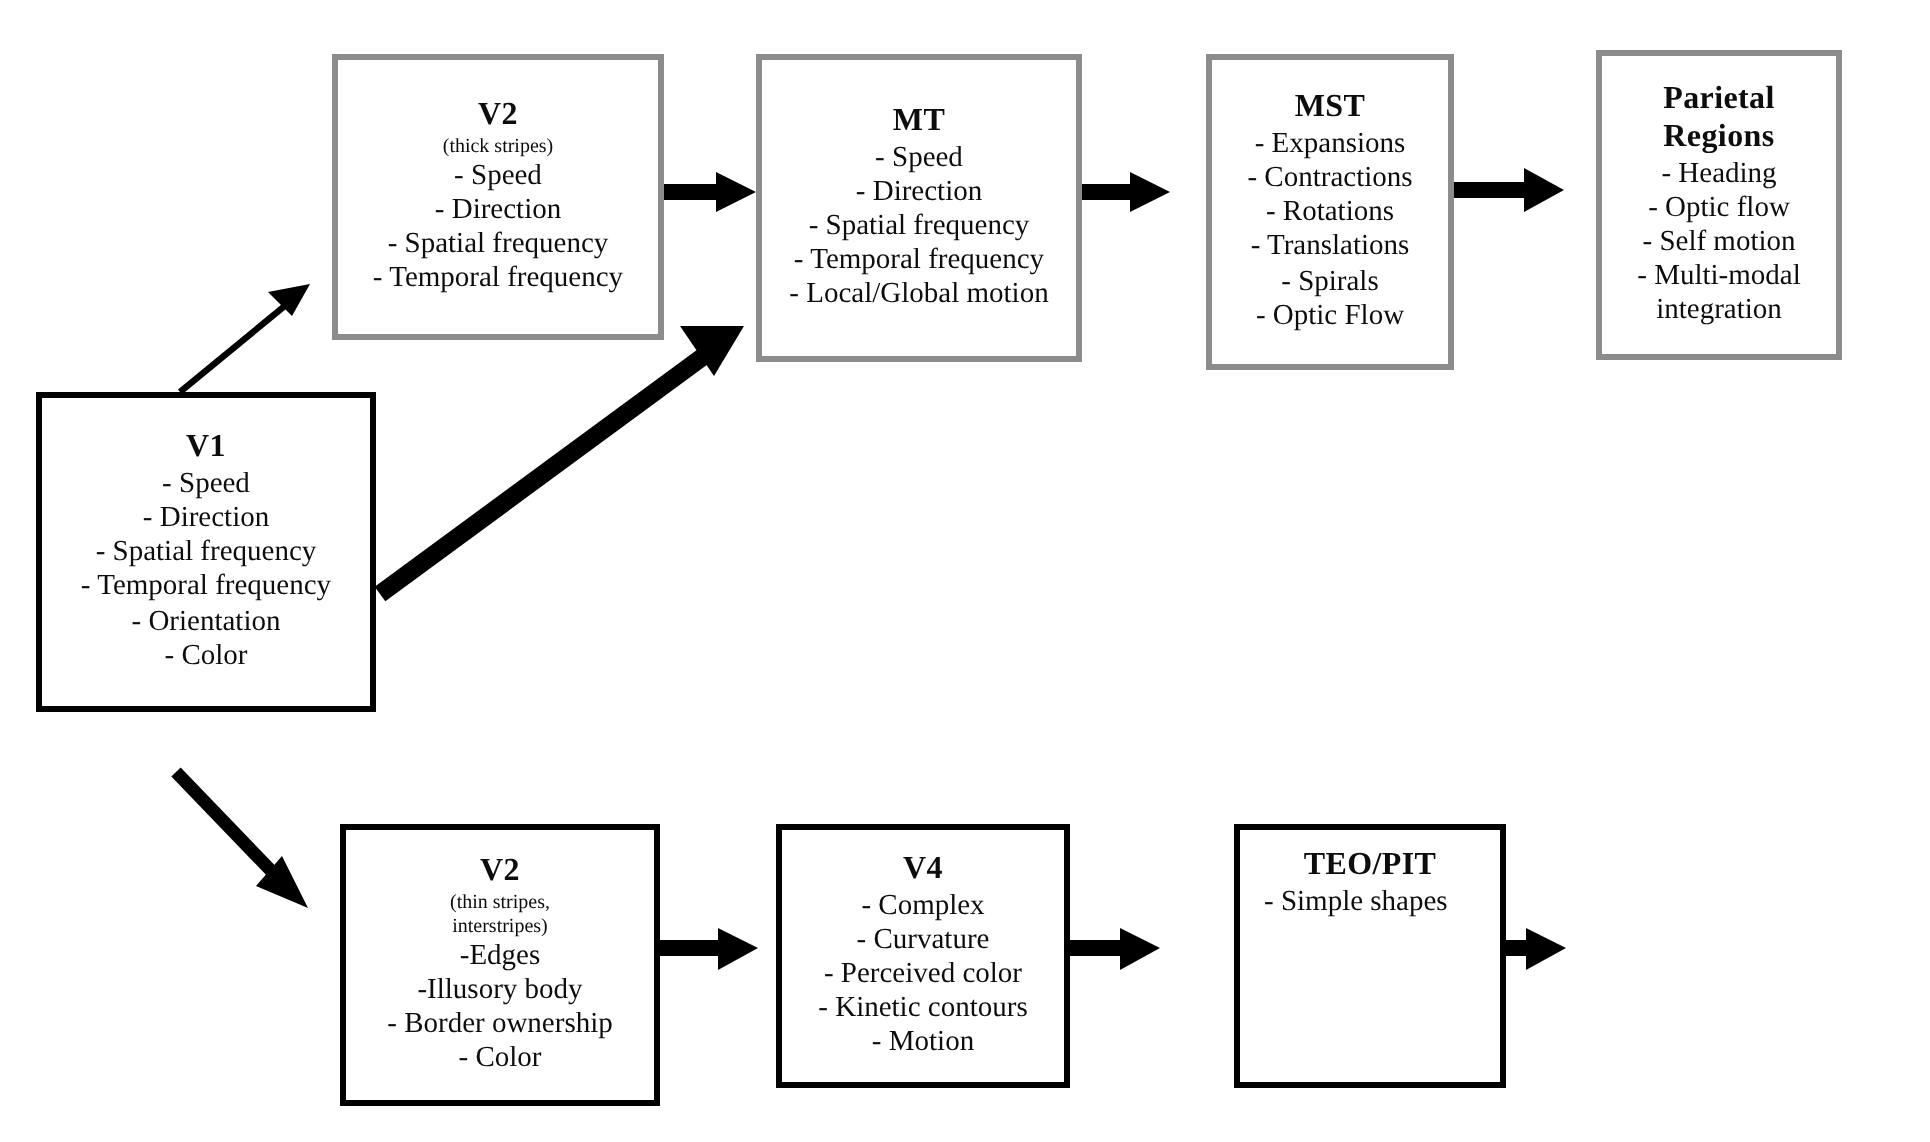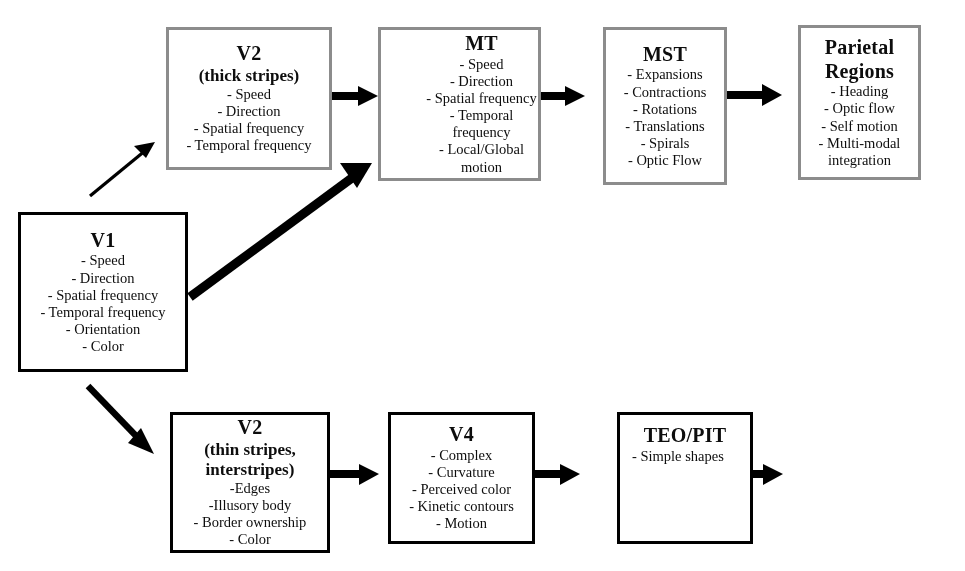--- a/index.html
+++ b/index.html
@@ -32,27 +32,27 @@
   .box.gray {
     border: 3px solid #8c8c8c;
   }
   .box.black {
     border: 3px solid #000000;
   }
   .box.center { justify-content: center; }
   .box.top { justify-content: flex-start; }
   .box-title {
     font-weight: bold;
-    font-size: 20px;
+    font-size: 16px;
     letter-spacing: .2px;
     white-space: pre-line;
   }
   .box-sub {
-    font-weight: bold;
-    font-size: 17px;
+    font-weight: normal;
+    font-size: 10px;
     white-space: pre-line;
   }
   .box-item {
     font-size: 14.5px;
     white-space: pre-line;
   }
   .pad-top { padding-top: 9px; }
   svg.arrows {
     position: absolute;
     left: 0;
@@ -108,40 +108,40 @@
       <line x1="531" y1="474" x2="563" y2="474" stroke="#000000" stroke-width="8"></line>
       <polygon points="580,474 560,464 560,485" fill="#000000"></polygon>
     </g>
 
     <g>
       <line x1="742" y1="474" x2="766" y2="474" stroke="#000000" stroke-width="8"></line>
       <polygon points="783,474 763,464 763,485" fill="#000000"></polygon>
     </g>
   </svg>
 
-  <div class="box black center" style="left:18px; top:212px; width:170px; height:160px;">
+  <div class="box black center" style="left:18px; top:196px; width:170px; height:160px;">
     <div class="box-title">V1</div>
     <div class="box-item">- Speed</div>
     <div class="box-item">- Direction</div>
     <div class="box-item">- Spatial frequency</div>
     <div class="box-item">- Temporal frequency</div>
     <div class="box-item">- Orientation</div>
     <div class="box-item">- Color</div>
   </div>
 
   <div class="box gray center" style="left:166px; top:27px; width:166px; height:143px;">
     <div class="box-title">V2</div>
     <div class="box-sub">(thick stripes)</div>
     <div class="box-item">- Speed</div>
     <div class="box-item">- Direction</div>
     <div class="box-item">- Spatial frequency</div>
     <div class="box-item">- Temporal frequency</div>
   </div>
 
-  <div class="box gray center" style="left:378px; top:27px; width:163px; height:154px;padding-left:44px;">
+  <div class="box gray center" style="left:378px; top:27px; width:163px; height:154px;">
     <div class="box-title">MT</div>
     <div class="box-item">- Speed</div>
     <div class="box-item">- Direction</div>
     <div class="box-item">- Spatial frequency</div>
     <div class="box-item">- Temporal frequency</div>
     <div class="box-item">- Local/Global motion</div>
   </div>
 
   <div class="box gray center" style="left:798px; top:25px; width:123px; height:155px;">
     <div class="box-title">Parietal

